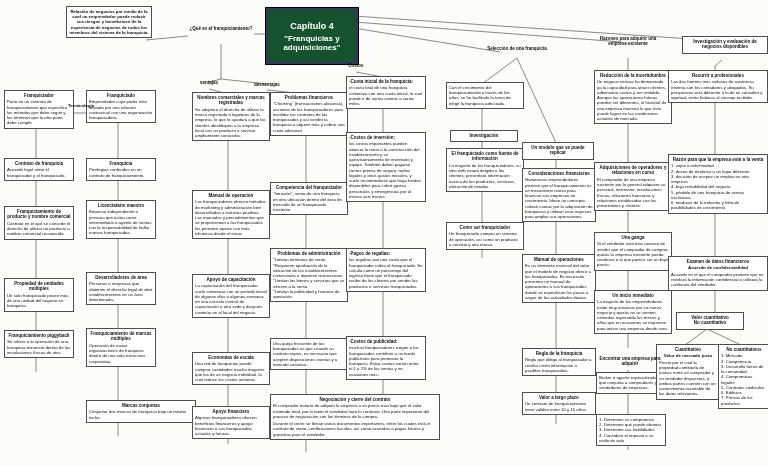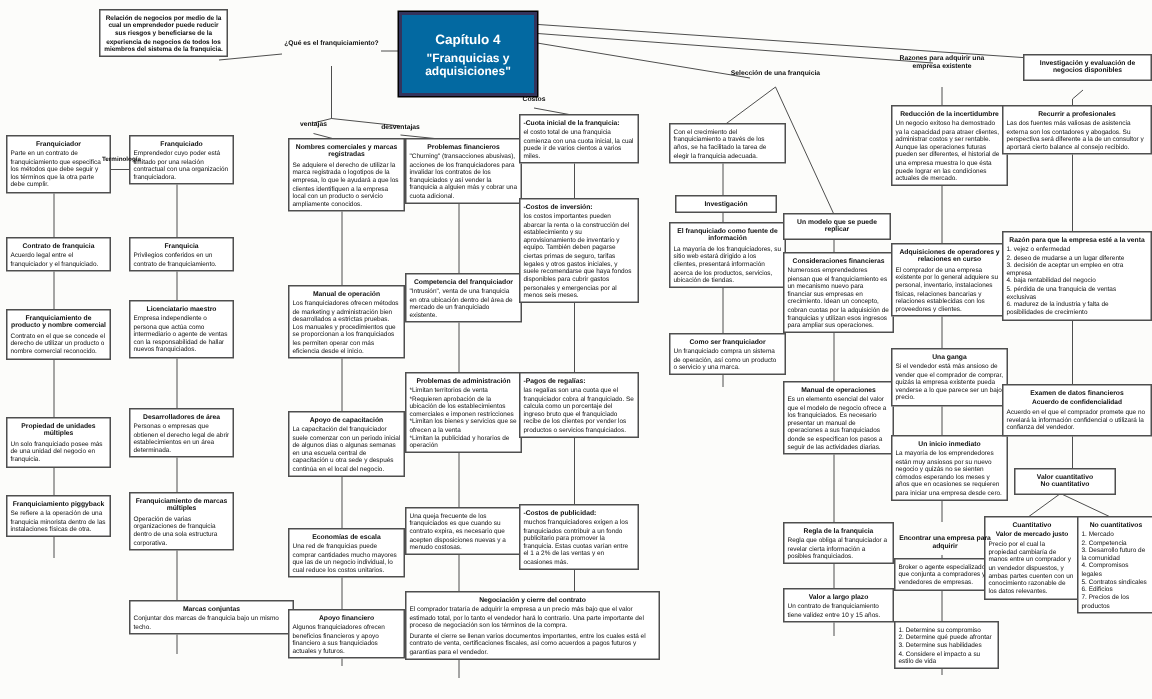--- a/index.html
+++ b/index.html
@@ -9,21 +9,21 @@
   svg.wires{position:absolute;left:0;top:0;z-index:1}
   svg.wires line{stroke:#3a3a3a;stroke-width:0.6}
   .node{position:absolute;z-index:2;background:#ffffff;border:1px solid #4f4f4f;
         padding:2px;font-size:4.3px;line-height:1.22}
   .nt{font-weight:700;font-size:4.5px;text-align:center;margin-bottom:1px;white-space:pre-line}
   .nt2{font-weight:700;font-size:4.4px;text-align:center;margin-bottom:1px}
   .nb{white-space:pre-line}
   .node.bold .nb{font-weight:700;text-align:center}
   .node.cost .nt{text-align:left}
   .label{position:absolute;z-index:3;font-size:4.5px;font-weight:700;text-align:center;line-height:1.15}
-  .chapter{position:absolute;z-index:2;background:#0369a1;color:#fff;border:2px solid #34345c;
+  .chapter{position:absolute;z-index:2;background:#14532d;color:#fff;border:2px solid #34345c;
            outline:1px solid #000;text-align:center;display:flex;flex-direction:column;
            justify-content:center;gap:3px}
   .ch1{font-weight:700;font-size:9px}
   .ch2{font-weight:700;font-size:8px;padding:0 6px}
 </style>
 </head>
 <body>
 
 <div id="sheet">
 

